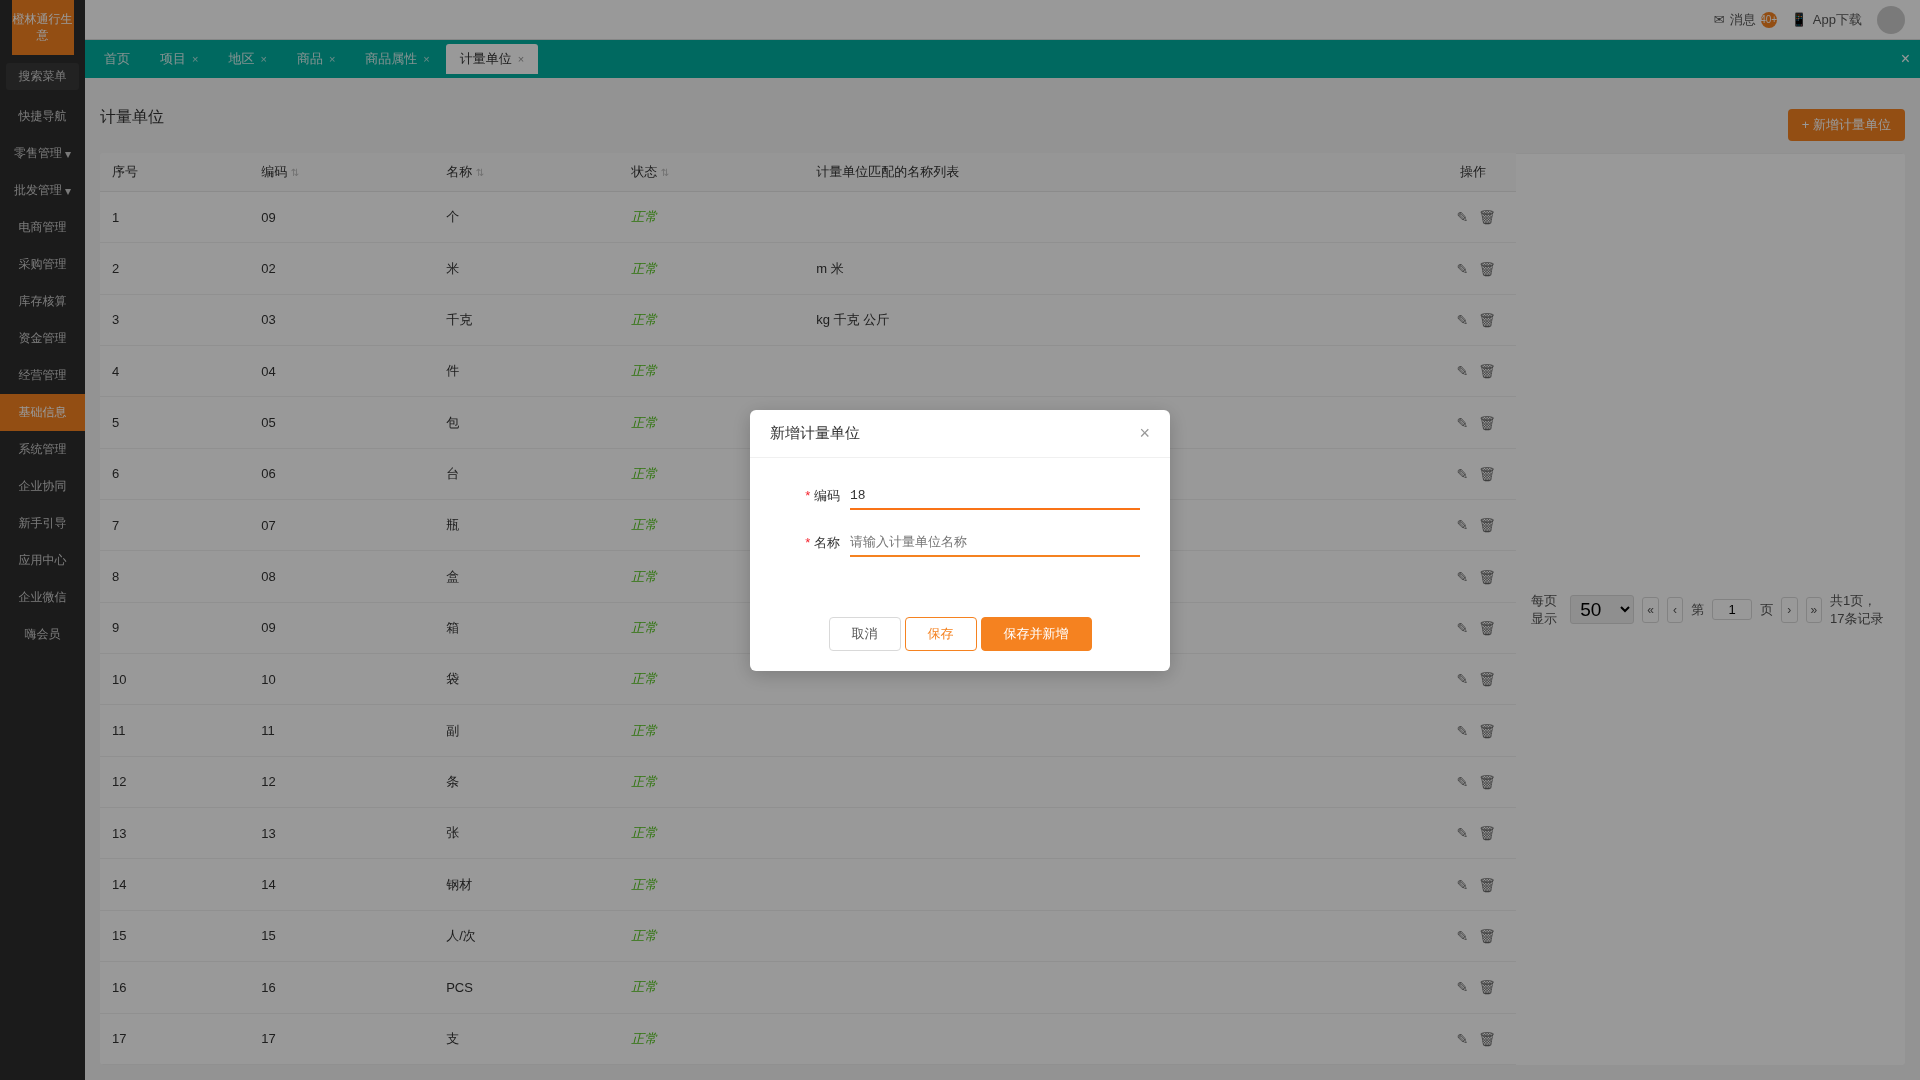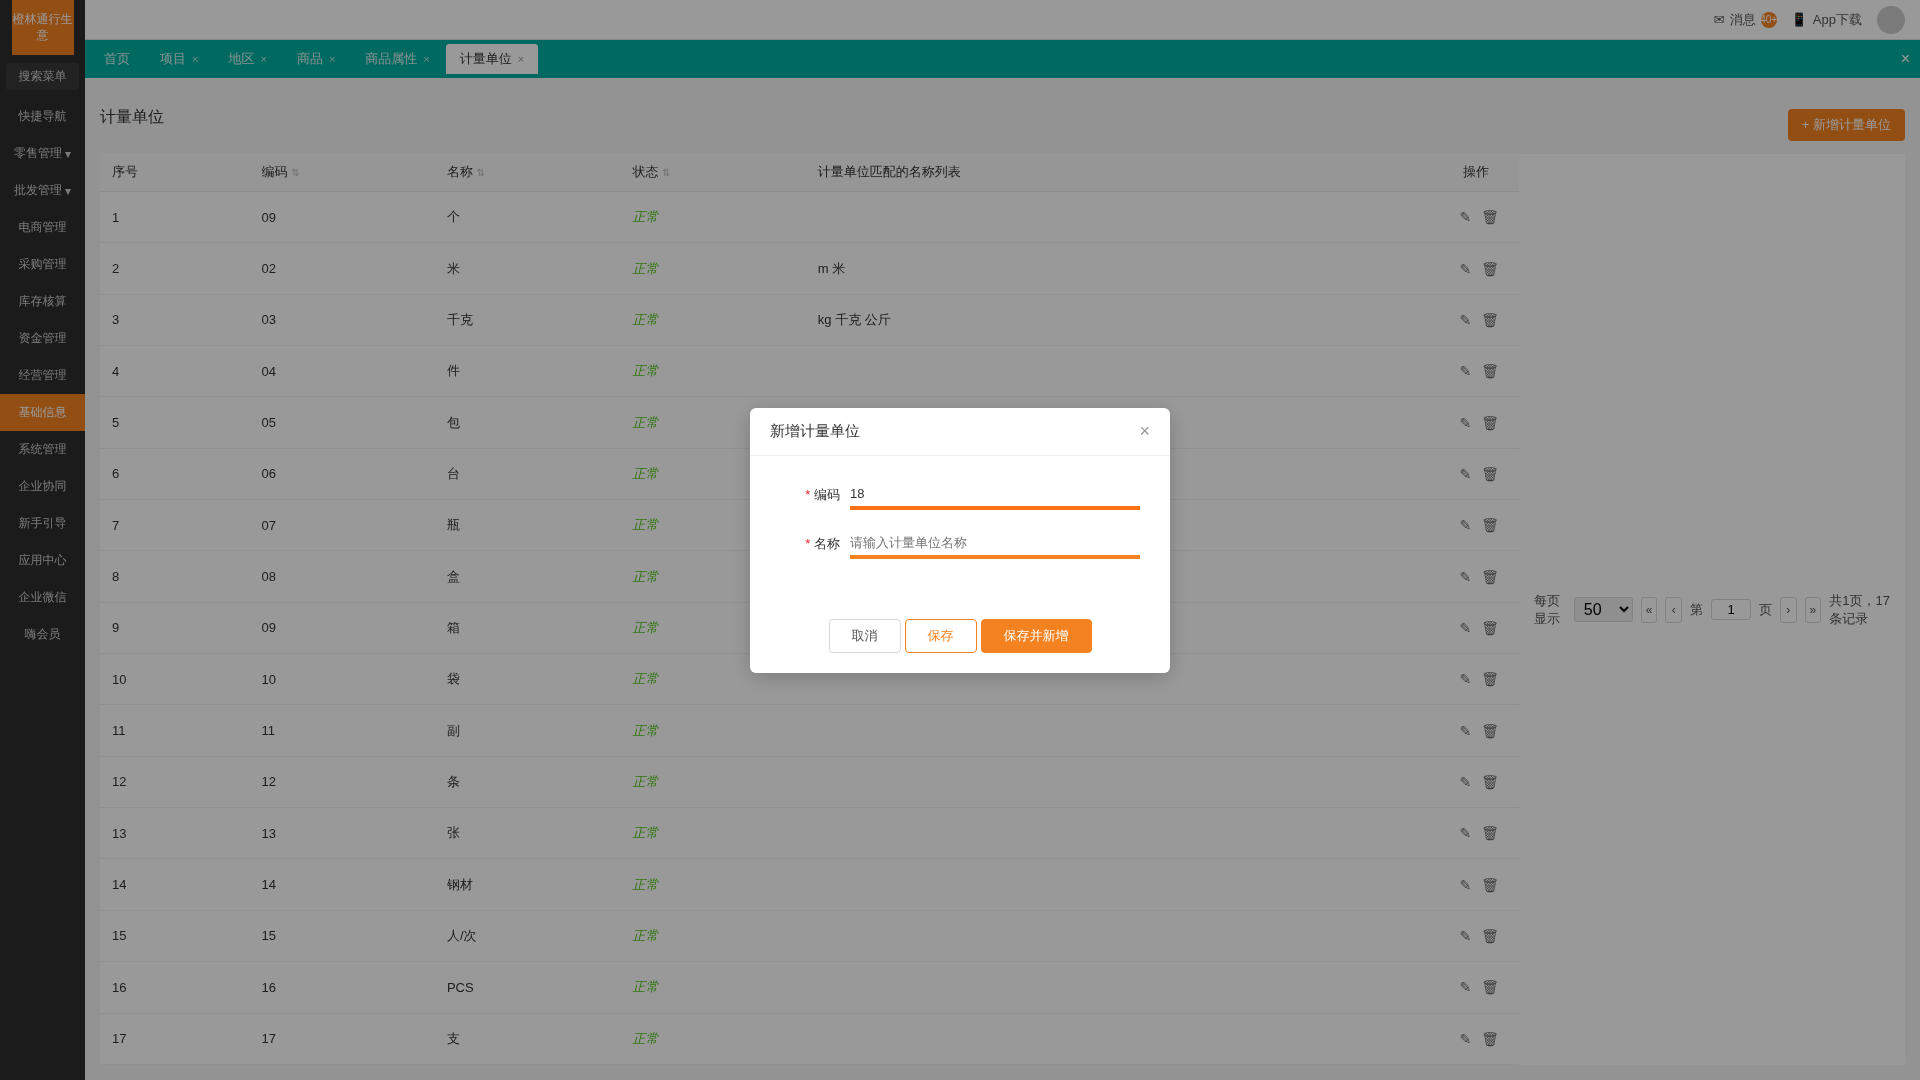--- a/index.html
+++ b/index.html
@@ -45,35 +45,35 @@
     table { width: 100%; border-collapse: collapse; }
     thead th { background: #fafafa; border-bottom: 1px solid #e8e8e8; padding: 10px 12px; font-weight: 500; color: #333; text-align: left; font-size: 13px; }
     tbody td { padding: 9px 12px; border-bottom: 1px solid #f0f0f0; color: #333; font-size: 13px; }
     .status-normal { color: #52c41a; font-style: italic; }
     .action-btns { display: flex; gap: 10px; }
     .action-btn { background: none; border: none; cursor: pointer; color: #666; font-size: 14px; }
     .sort-icon { color: #bbb; font-size: 10px; }
 
     
     .pagination { display: flex; align-items: center; justify-content: flex-end; padding: 10px 15px; gap: 8px; font-size: 13px; color: #555; background: white; border-top: 1px solid #f0f0f0; }
-    .pagination-select { border: 1px solid #d9d9d9; border-radius: 3px; padding: 2px 5px; font-size: 16px; }
+    .pagination-select { border: 1px solid #d9d9d9; border-radius: 3px; padding: 2px 5px; font-size: 19px; }
     .pagination-btn { border: 1px solid #d9d9d9; background: white; border-radius: 3px; width: 26px; height: 26px; display: flex; align-items: center; justify-content: center; cursor: pointer; font-size: 12px; color: #555; }
     .pagination-input { border: 1px solid #d9d9d9; border-radius: 3px; width: 40px; text-align: center; padding: 2px 4px; font-size: 13px; }
 
     
     .modal-overlay { position: fixed; top: 0; left: 0; width: 1920px; height: 1080px; background: rgba(0,0,0,0.4); display: flex; align-items: center; justify-content: center; z-index: 1000; }
     .modal { background: white; border-radius: 6px; width: 420px; box-shadow: 0 4px 20px rgba(0,0,0,0.2); }
     .modal-header { padding: 14px 20px; border-bottom: 1px solid #f0f0f0; display: flex; align-items: center; justify-content: space-between; }
     .modal-title { font-size: 15px; font-weight: 500; color: #333; }
     .modal-close { background: none; border: none; font-size: 18px; color: #999; cursor: pointer; line-height: 1; }
     .modal-body { padding: 25px 30px; }
     .form-item { display: flex; align-items: center; margin-bottom: 20px; }
     .form-label { width: 60px; text-align: right; margin-right: 10px; font-size: 13px; color: #333; }
     .form-label-required::before { content: "* "; color: #f5222d; }
-    .form-input { flex: 1; border: none; border-bottom: 4px solid #f97316; padding: 5px 0; font-size: 13px; outline: none; color: #333; }
+    .form-input { flex: 1; border: none; border-bottom: 2px solid #f97316; padding: 5px 0; font-size: 13px; outline: none; color: #333; font-family: Liberation Mono, monospace; }
     .form-input.highlight { border-bottom-color: #f58220; }
     .modal-footer { padding: 15px 20px 20px; display: flex; align-items: center; justify-content: center; gap: 4px; }
     .btn-cancel { border: 1px solid #d9d9d9; background: white; color: #555; padding: 7px 22px; border-radius: 4px; font-size: 13px; cursor: pointer; }
     .btn-save { border: 1px solid #f58220; background: white; color: #f58220; padding: 7px 22px; border-radius: 4px; font-size: 13px; cursor: pointer; }
     .btn-save-new { background: #f58220; color: white; border: 1px solid #f58220; padding: 7px 22px; border-radius: 4px; font-size: 13px; cursor: pointer; text-align: right; }
   </style>
 </head>
 <body>
 
 <div class="sidebar">

